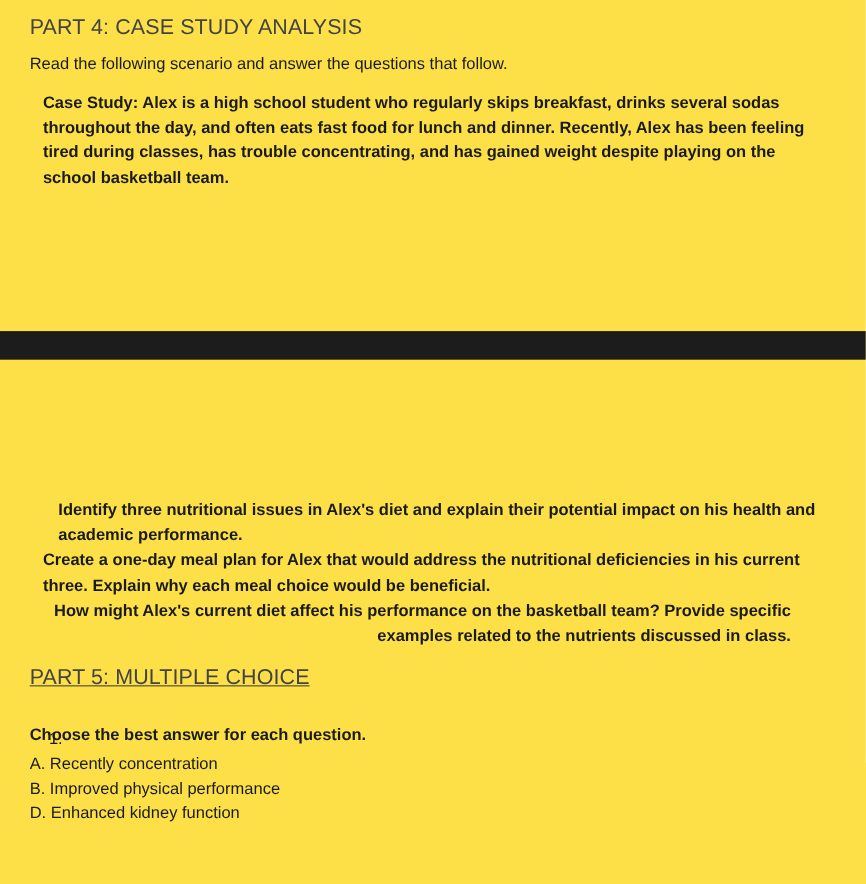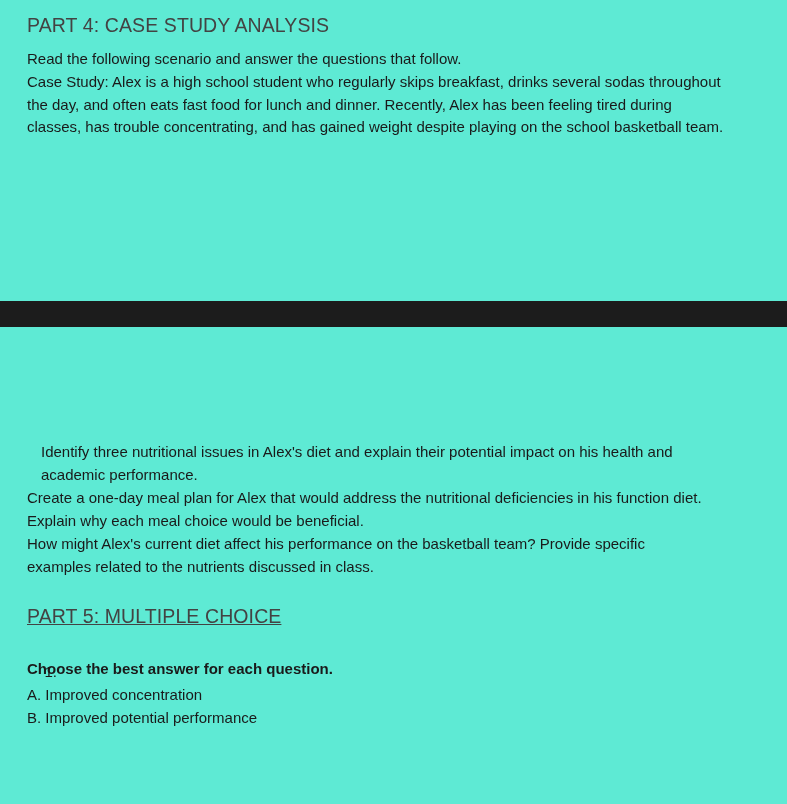--- a/index.html
+++ b/index.html
@@ -14,21 +14,21 @@
     position: relative;
     overflow: hidden;
     font-family: "Liberation Sans", sans-serif;
     color: #1a1a1a;
     -webkit-font-smoothing: antialiased;
   }
 
   .page {
     position: absolute;
     inset: 0;
-    background: #5eead4;
+    background: #fde047;
   }
 
   
   .section-upper {
     position: absolute;
     top: 0;
     left: 0;
     width: 787px;
     padding: 0;
   }
@@ -47,26 +47,27 @@
     font-size: 15px;
     line-height: 22.6px;
     color: #1a1a1a;
     margin: 0;
     padding: 0;
     max-width: 700px;
     text-align: center;
   }
 
   .para {
-    margin: 0;
+    margin: 12px;
     padding: 0;
     font-size: 15px;
     line-height: 22.6px;
     color: #1a1a1a;
     max-width: 700px;
+    font-weight: bold;
   }
 
   #upper-heading {
     position: absolute;
     left: 27px;
     top: 12px;
   }
 
   #intro-line {
     position: absolute;
@@ -102,20 +103,21 @@
     position: absolute;
     left: 27px;
     top: 487px;
     width: 690px;
   }
   #q3-para {
     position: absolute;
     left: 27px;
     top: 533px;
     width: 680px;
+    text-align: right;
   }
 
   #lower-heading {
     position: absolute;
     left: 27px;
     top: 603px;
     text-decoration: underline;
   }
 
   #choose-line {
@@ -171,31 +173,32 @@
 
     <div class="para" id="case-study-para">Case Study: Alex is a high school student who regularly skips breakfast, drinks several sodas throughout the day, and often eats fast food for lunch and dinner. Recently, Alex has been feeling tired during classes, has trouble concentrating, and has gained weight despite playing on the school basketball team.</div>
   </div>
 
   <div class="black-band" style="background: rgb(28, 28, 28);"></div>
 
   <div class="section-lower">
 
     <div class="para" id="q1-para">Identify three nutritional issues in Alex's diet and explain their potential impact on his health and academic performance.</div>
 
-    <div class="para" id="q2-para">Create a one-day meal plan for Alex that would address the nutritional deficiencies in his function diet. Explain why each meal choice would be beneficial.</div>
+    <div class="para" id="q2-para">Create a one-day meal plan for Alex that would address the nutritional deficiencies in his current three. Explain why each meal choice would be beneficial.</div>
 
     <div class="para" id="q3-para">How might Alex's current diet affect his performance on the basketball team? Provide specific examples related to the nutrients discussed in class.</div>
 
     <div class="heading" id="lower-heading">PART 5: MULTIPLE CHOICE</div>
 
     <div class="body-line" id="choose-line">Choose the best answer for each question.</div>
 
     <div class="numbered-item">
       <span class="num">1.</span>
     </div>
 
     <ul class="options">
-      <li class="option">A. Improved concentration</li>
-      <li class="option">B. Improved potential performance</li>
+      <li class="option">A. Recently concentration</li>
+      <li class="option">B. Improved physical performance</li>
+      <li class="option">D. Enhanced kidney function</li>
     </ul>
   </div>
 
 </div>
 
 </body></html>

